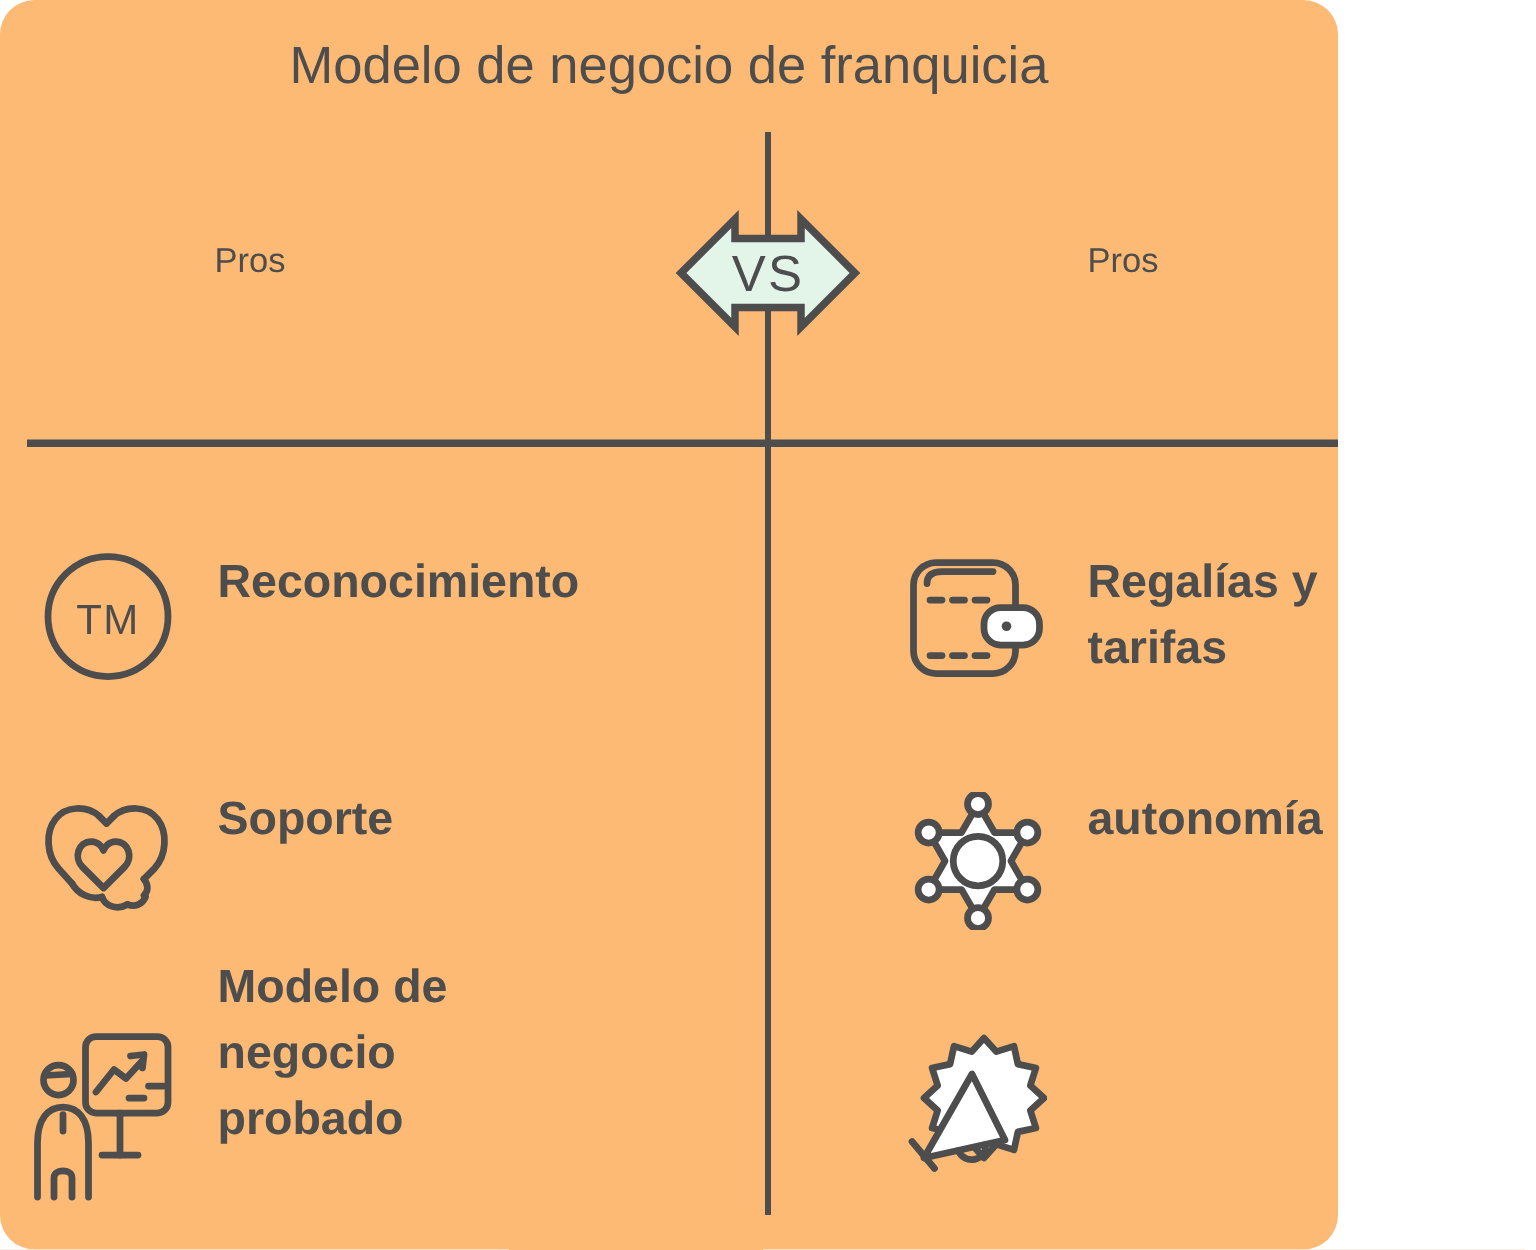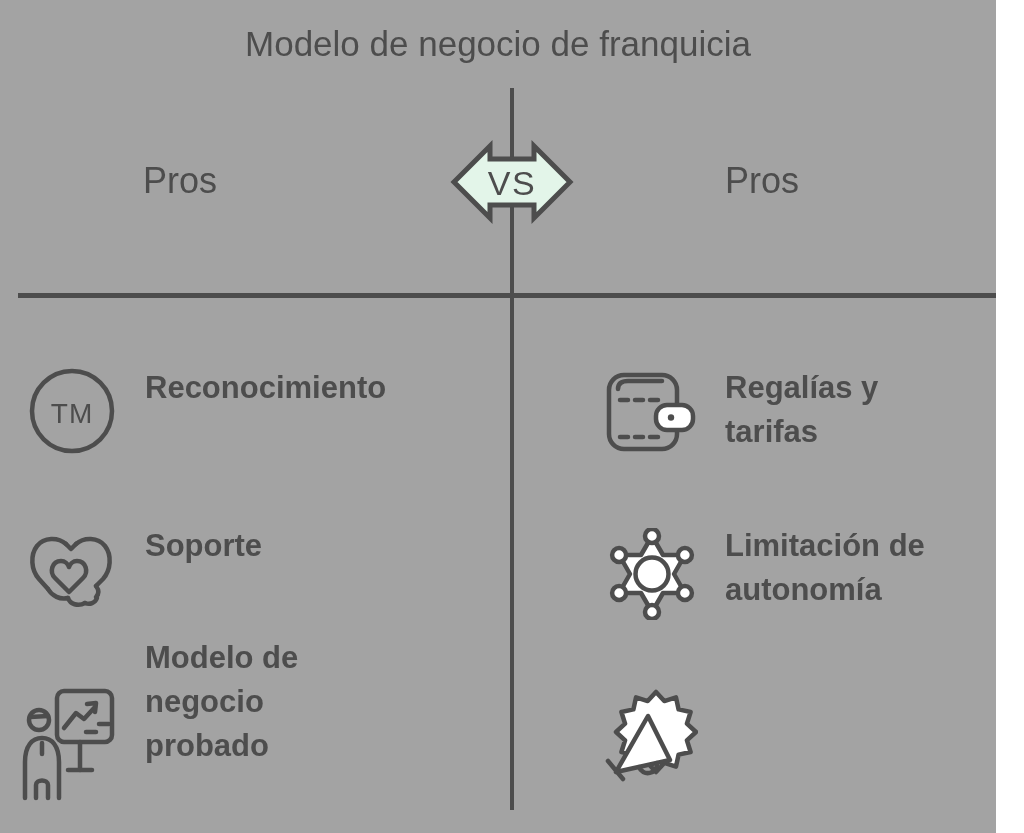--- a/index.html
+++ b/index.html
@@ -1,26 +1,26 @@
 <!DOCTYPE html>
 <html><head>
 <meta charset="utf-8">
 <style>
   html,body{margin:0;padding:0;background:#ffffff;}
   .canvas{
-    position:relative;width:996px;height:833px;background:#a3a3a3;overflow:hidden;
-    font-family:"Liberation Sans",sans-serif;color:#4d4d4d;
+    position:relative;width:892px;height:833px;background:#fdba74;overflow:hidden;
+    font-family:"Liberation Sans",sans-serif;color:#4d4d4d;border-radius:23px;
   }
   .title{
     position:absolute;left:0;top:24px;width:100%;text-align:center;
     font-size:35px;font-weight:400;color:#4d4d4d;
   }
   .v-line{position:absolute;left:510px;top:88px;width:4px;height:722px;background:#4d4d4d;}
   .h-line{position:absolute;left:18px;top:293px;width:988px;height:5px;background:#4d4d4d;}
-  .col-header{position:absolute;font-size:36px;font-weight:400;color:#4d4d4d;}
+  .col-header{position:absolute;font-size:23px;font-weight:400;color:#4d4d4d;}
   .col-header.pros{left:143px;top:160px;}
   .col-header.cons{left:725px;top:160px;}
   .vs-badge{position:absolute;left:450px;top:132px;width:124px;height:100px;}
   .vs-badge text{font-family:"Liberation Sans",sans-serif;font-size:34px;fill:#4d4d4d;letter-spacing:1.5px;}
   .icon{position:absolute;text-align:center;}
   .icon svg{display:block;width:100%;height:100%;}
   .item-text{position:absolute;font-size:31px;line-height:44px;font-weight:700;color:#4d4d4d;}
   .tm-text{font-family:"Liberation Sans",sans-serif;font-size:28px;fill:#4d4d4d;letter-spacing:1px;}
 </style>
 </head>
@@ -110,21 +110,20 @@
       <circle cx="46" cy="8" r="7" fill="#ffffff"></circle>
       <circle cx="78.9" cy="27" r="7" fill="#ffffff"></circle>
       <circle cx="78.9" cy="65" r="7" fill="#ffffff"></circle>
       <circle cx="46" cy="84" r="7" fill="#ffffff"></circle>
       <circle cx="13.1" cy="65" r="7" fill="#ffffff"></circle>
       <circle cx="13.1" cy="27" r="7" fill="#ffffff"></circle>
       <circle cx="46" cy="46" r="16.5" fill="#ffffff"></circle>
     </svg>
   </div>
   <div class="item-text" style="left:725px;top:524px">
-    <div>Limitación de</div>
     <div>autonomía</div>
   </div>
 
   <div class="icon" style="left:602px;top:688px;width:96px;height:100px">
     <svg viewBox="0 0 96 100" fill="none" stroke="#4d4d4d" stroke-width="4.5" stroke-linecap="round" stroke-linejoin="round">
       <polygon points="94,44 84.9,52.3 88.6,64 76.6,66.6 74,78.6 62.3,74.9 54,84 45.7,74.9 34,78.6 31.4,66.6 19.4,64 23.1,52.3 14,44 23.1,35.7 19.4,24 31.4,21.4 34,9.4 45.7,13.1 54,4 62.3,13.1 74,9.4 76.6,21.4 88.6,24 84.9,35.7" fill="#ffffff"></polygon>
       <path d="M46,28 L14,84 L68,72 Z" fill="#ffffff"></path>
       <path d="M37,79 A9.3,9.3 0 0,0 55,75"></path>
       <path d="M6,73 L21,91"></path>
     </svg>

